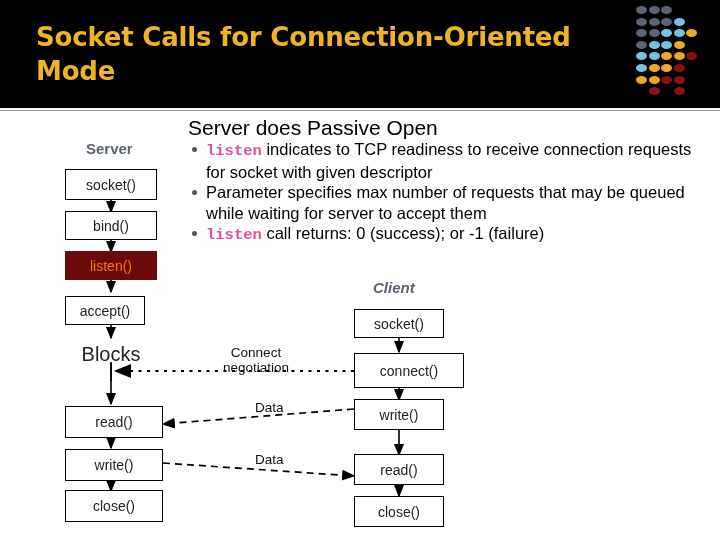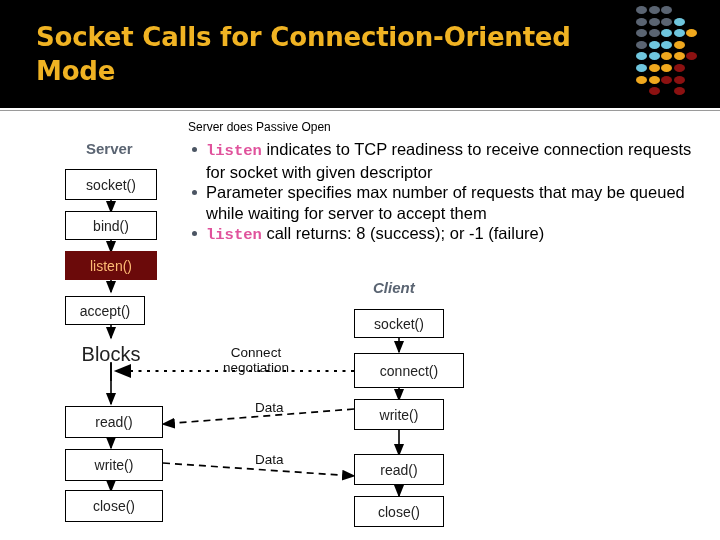--- a/index.html
+++ b/index.html
@@ -62,21 +62,21 @@
   
   #bullet-block {
     position: absolute;
     left: 188px;
     top: 117px;
     width: 520px;
     color: #000000;
     font-family: "Liberation Sans", sans-serif;
   }
   #bullet-lead {
-    font-size: 12px;
+    font-size: 21px;
     line-height: 21px;
     margin-bottom: 1px;
   }
   .bullet-row {
     display: flex;
     align-items: flex-start;
     margin-bottom: 0px;
   }
   .bullet-marker {
     flex: 0 0 auto;
@@ -130,21 +130,21 @@
     font-size: 14px;
     font-family: "Liberation Sans", sans-serif;
     display: flex;
     align-items: center;
     justify-content: center;
     white-space: nowrap;
   }
   .fbox.hl {
     background: #6B0A0A;
     border-color: #6B0A0A;
-    color: #fdba74;
+    color: #f97316;
   }
   .plain-label {
     position: absolute;
     color: #222222;
     font-size: 20px;
     font-family: "Liberation Sans", sans-serif;
     white-space: nowrap;
     text-align: center;
   }
   .edge-label {
@@ -219,21 +219,21 @@
     <span class="bullet-marker">
         <i></i>
       </span>
     <span class="bullet-text"><span>Parameter specifies max number of requests that may be queued while waiting for server to accept them</span></span>
   </div>
 
   <div class="bullet-row">
     <span class="bullet-marker">
         <i></i>
       </span>
-    <span class="bullet-text"><span class="kw">listen</span><span> call returns: 8 (success); or -1 (failure)</span></span>
+    <span class="bullet-text"><span class="kw">listen</span><span> call returns: 0 (success); or -1 (failure)</span></span>
   </div>
 </div>
 
 <div id="diagram">
 
   <svg width="720" height="540" style="position:absolute;left:0;top:0;">
     <defs>
       <marker id="ah" markerWidth="9" markerHeight="9" refX="7" refY="3.2" orient="auto">
         <path d="M0,0 L8,3.2 L0,6.4 z" fill="#000"></path>
       </marker>

